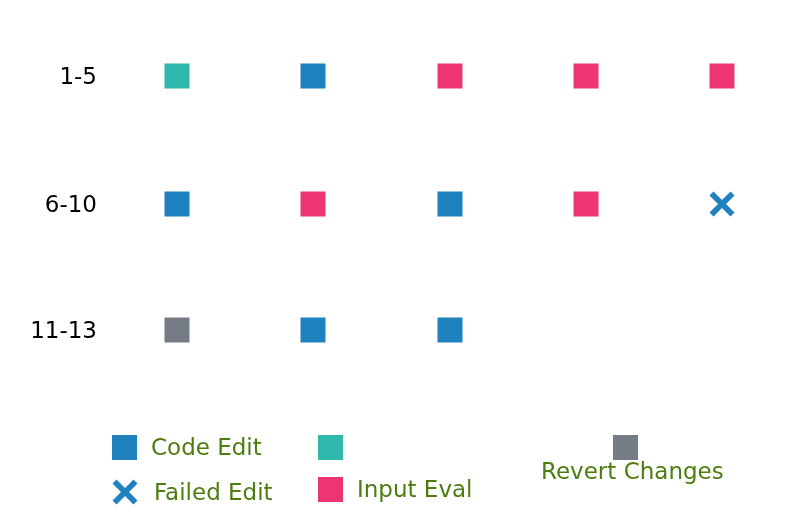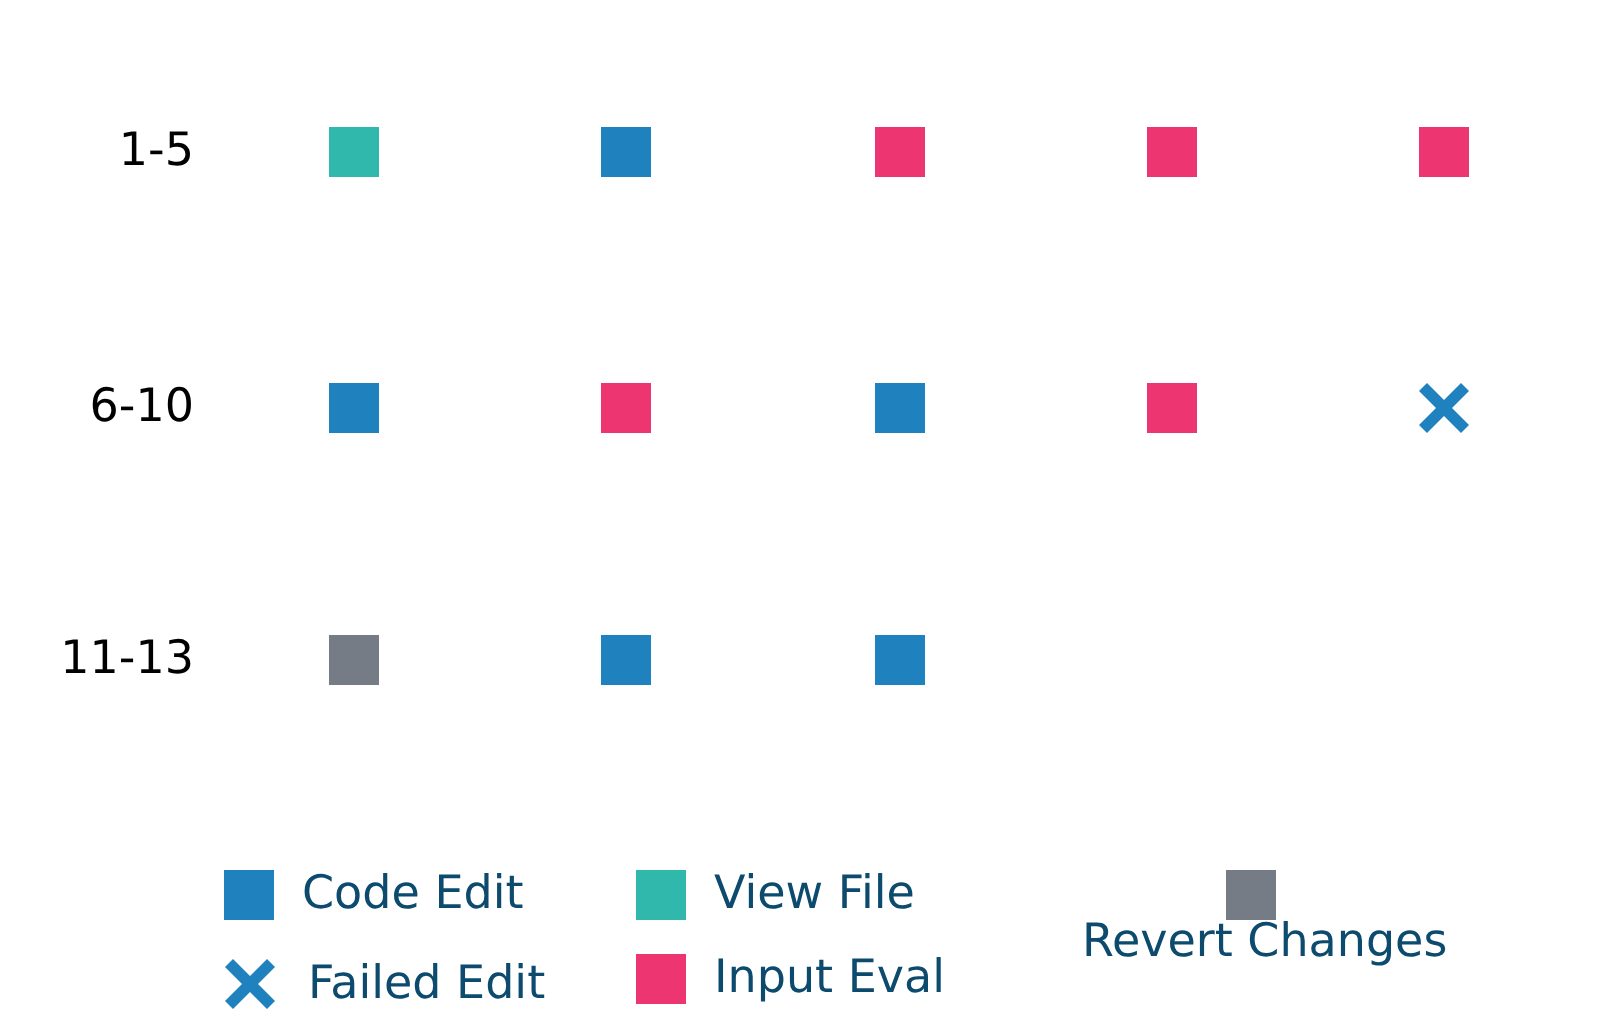--- a/index.html
+++ b/index.html
@@ -77,21 +77,21 @@
     height: 30px;
     background: none !important;
   }
   .legend-swatch.cross svg {
     display: block;
     width: 30px;
     height: 30px;
   }
   .legend-text {
     font-size: 23px;
-    color: #0c4a6e;
+    color: #4d7c0f;
     line-height: 1;
     margin-left: 14px;
   }
 </style>
 </head>
 <body>
 
 <div id="figure">
 
   <div id="plot-area"></div>
@@ -122,21 +122,20 @@
       <div class="marker square" title="Code Edit" style="left: 450px; top: 330px; background: rgb(31, 130, 190);"></div>
     </div>
 
   <div id="legend">
       <div class="legend-item" style="left: 112px; top: 20px;">
         <span class="legend-swatch" style="background: rgb(31, 130, 190);"></span>
         <span class="legend-text">Code Edit</span>
       </div>
       <div class="legend-item" style="left: 318px; top: 20px;">
         <span class="legend-swatch" style="background: rgb(48, 184, 172);"></span>
-        <span class="legend-text">View File</span>
       </div>
       <div class="legend-item" style="left: 527px; top: 20px; flex-direction: column;">
         <span class="legend-swatch" style="background: rgb(118, 124, 133);"></span>
         <span class="legend-text">Revert Changes</span>
       </div>
       <div class="legend-item" style="left: 318px; top: 62px;">
         <span class="legend-swatch" style="background: rgb(237, 53, 114);"></span>
         <span class="legend-text">Input Eval</span>
       </div>
       <div class="legend-item" style="left: 110px; top: 62px;">

